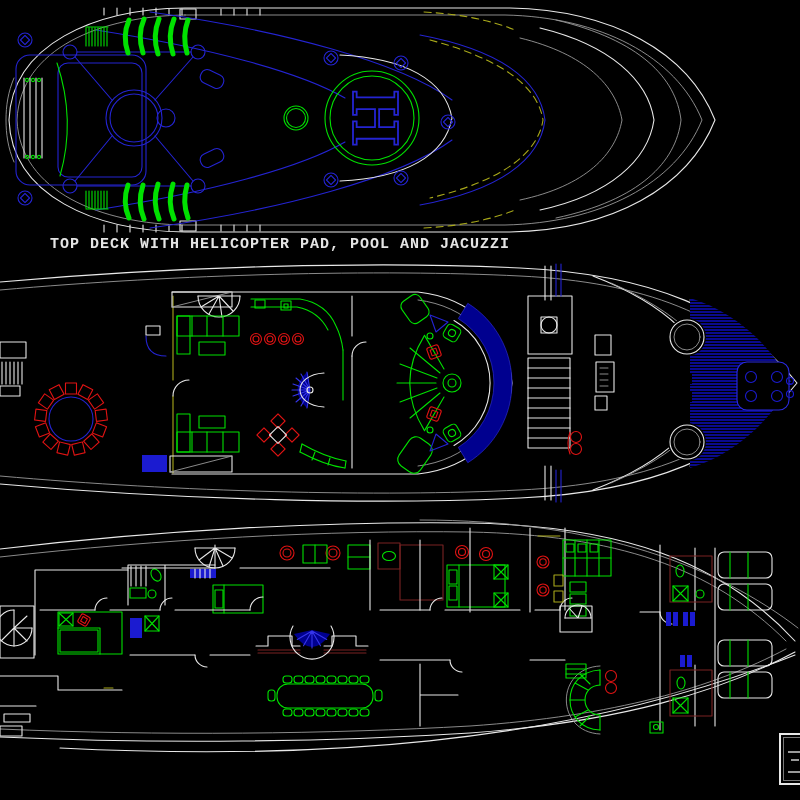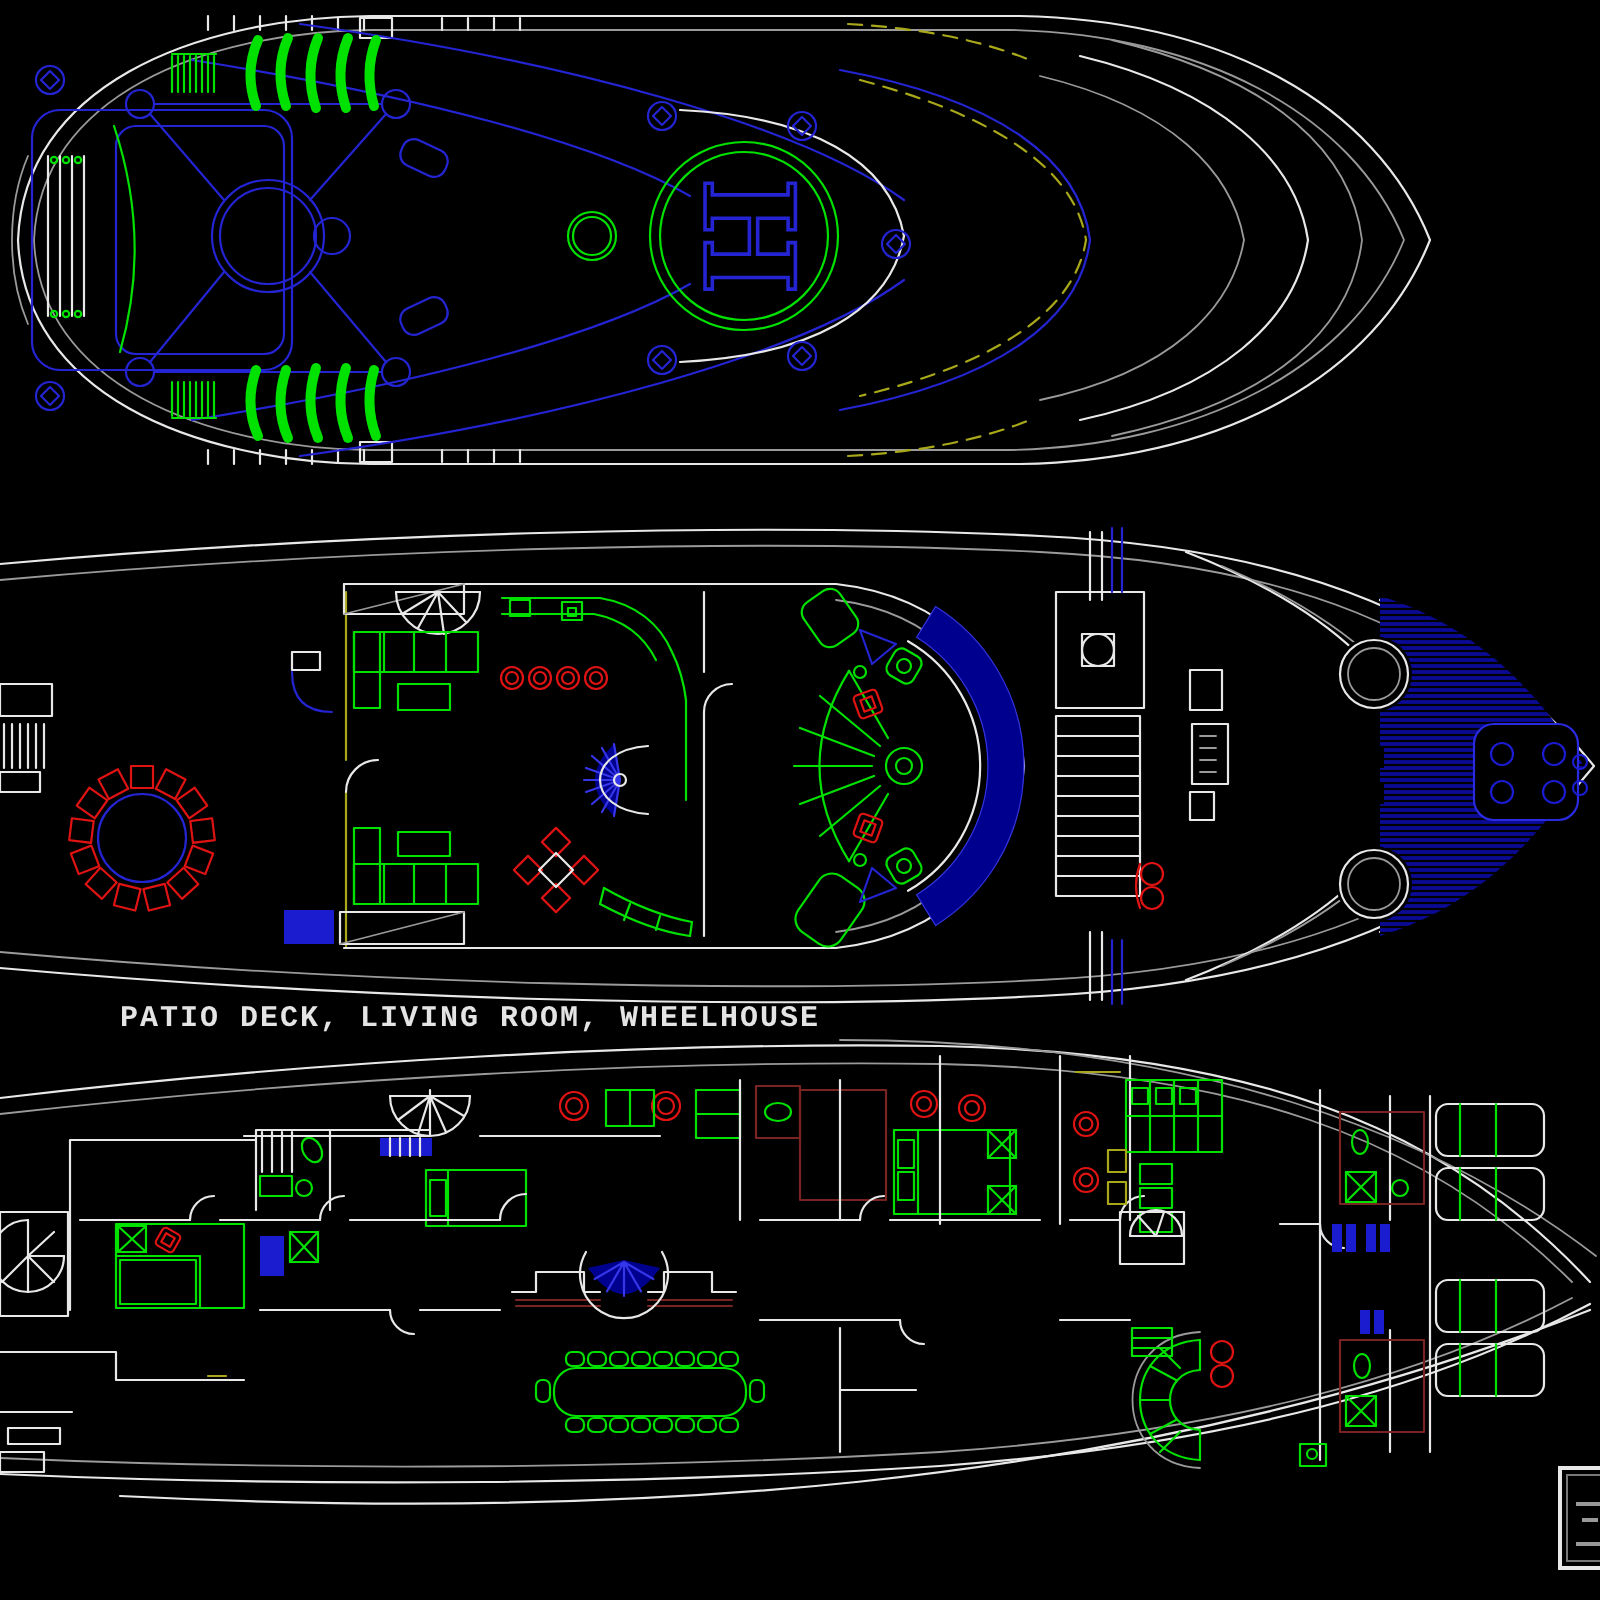--- a/index.html
+++ b/index.html
@@ -572,21 +572,21 @@
     <rect class="ln sw" x="718" y="552" width="54" height="26" rx="6"></rect>
     <rect class="ln sw" x="718" y="584" width="54" height="26" rx="6"></rect>
     <rect class="ln sw" x="718" y="640" width="54" height="26" rx="6"></rect>
     <rect class="ln sw" x="718" y="672" width="54" height="26" rx="6"></rect>
     <path class="ln grn" d="M748,552V578 M748,584V610 M748,640V666 M748,672V698 M730,552V578 M730,584V610 M730,640V666 M730,672V698"></path>
   </g>
   <path class="ln olv" d="M 538,536 H 560 M 104,688 H 113" stroke-width="2"></path>
 </g>
 </svg>
 
-<div class="caption cap2">PATIO DECK, LIVING ROOM, WHEELHOUSE</div>
+<div class="caption cap1">TOP DECK WITH HELICOPTER PAD, POOL AND JACUZZI</div>
 <div class="caption cap3">
   <div>MAIN DINING ROOM, STUDY, CREW QUARTERS</div>
   
 </div>
 
 <div class="logo-box">
   <div class="logo-inner"></div>
   <div class="logo-mark" style="left:7px;top:16px;width:14px"></div>
   <div class="logo-mark" style="left:10px;top:24px;width:8px"></div>
   <div class="logo-mark" style="left:7px;top:36px;width:12px"></div>

